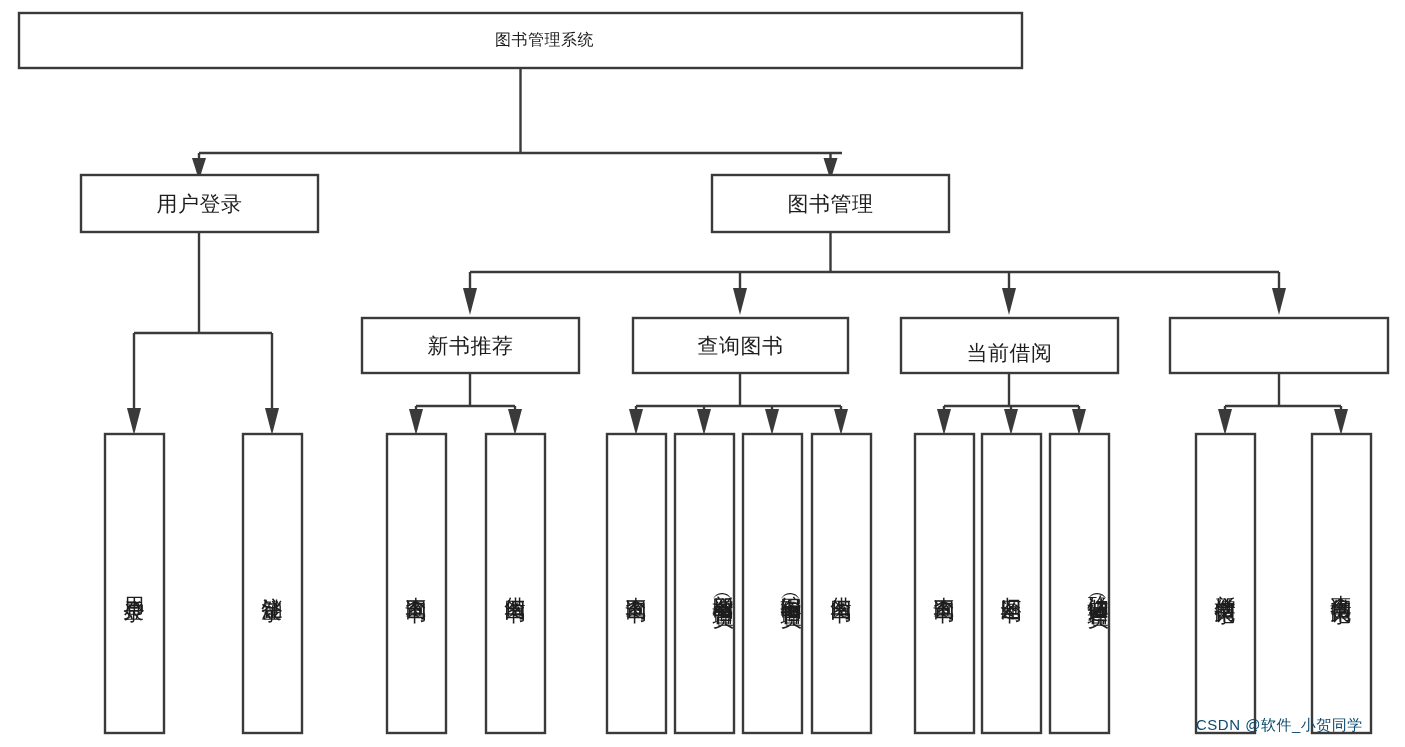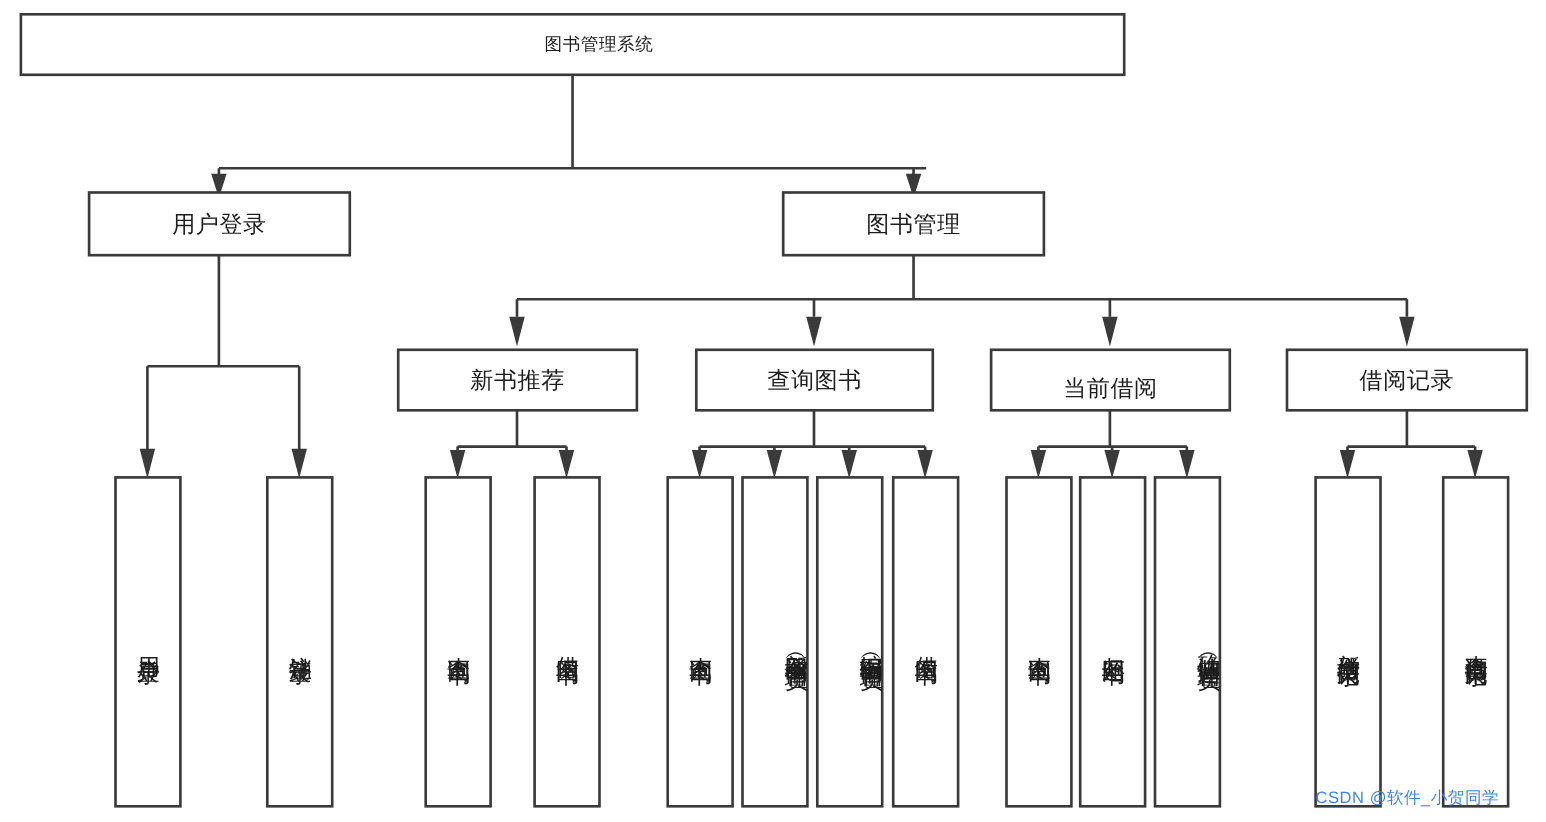--- a/index.html
+++ b/index.html
@@ -69,21 +69,21 @@
     align-items: flex-start;
     justify-content: center;
     line-height: 1;
   }
   .label-vertical.center-v {
     align-items: center;
   }
   .watermark {
     position: absolute;
     font-size: 15px;
-    color: #3b82f6;
+    color: #0c4a6e;
     letter-spacing: 0.5px;
     white-space: nowrap;
     font-family: "Liberation Sans", "DejaVu Sans", sans-serif;
   }
 </style>
 </head>
 <body>
 
 <div id="diagram-root">
 
@@ -152,21 +152,20 @@
   </svg>
 
   <div class="node-label label-horizontal label-root" style="left:19px; top:13px; width:1003px; height:55px;">图书管理系统</div>
 
   <div class="node-label label-horizontal" style="left:81px; top:175px; width:237px; height:57px;">用户登录</div>
   <div class="node-label label-horizontal" style="left:362px; top:318px; width:217px; height:55px;">新书推荐</div>
 
   <div class="node-label label-horizontal" style="left:712px; top:175px; width:237px; height:57px;">图书管理</div>
   <div class="node-label label-horizontal" style="left:633px; top:318px; width:215px; height:55px;">查询图书</div>
   <div class="node-label label-horizontal" style="left:901px; top:318px; width:217px; height:70px;">当前借阅</div>
-  <div class="node-label label-horizontal" style="left:1170px; top:318px; width:218px; height:55px;">借阅记录</div>
 
   <div class="node-label label-vertical center-v" style="left:105px; top:434px; width:59px; height:299px;">用户登录</div>
   <div class="node-label label-vertical center-v" style="left:243px; top:434px; width:59px; height:299px;">注销登录</div>
 
   <div class="node-label label-vertical center-v" style="left:387px; top:434px; width:59px; height:299px;">查询图书</div>
   <div class="node-label label-vertical center-v" style="left:486px; top:434px; width:59px; height:299px;">借阅图书</div>
 
   <div class="node-label label-vertical center-v" style="left:607px; top:434px; width:59px; height:299px;">查询图书</div>
   <div class="node-label label-vertical" style="left:675px; top:440px; width:59px; height:293px;">新增图书（管理员）</div>
   <div class="node-label label-vertical" style="left:743px; top:440px; width:59px; height:293px;">编辑图书（管理员）</div>

